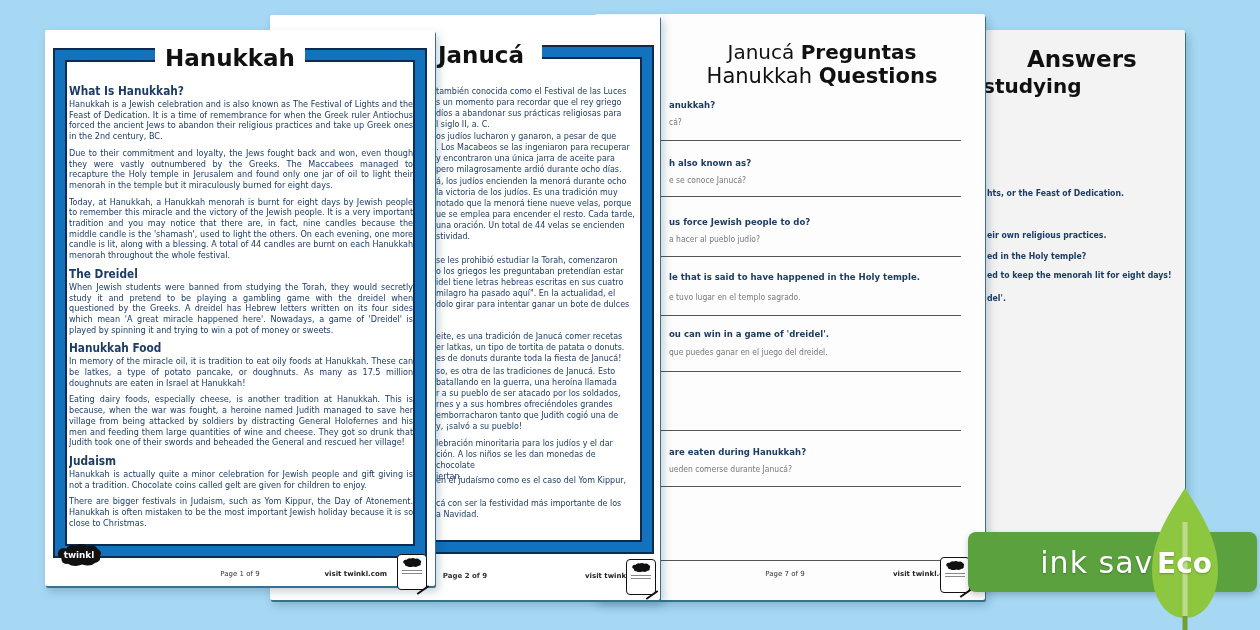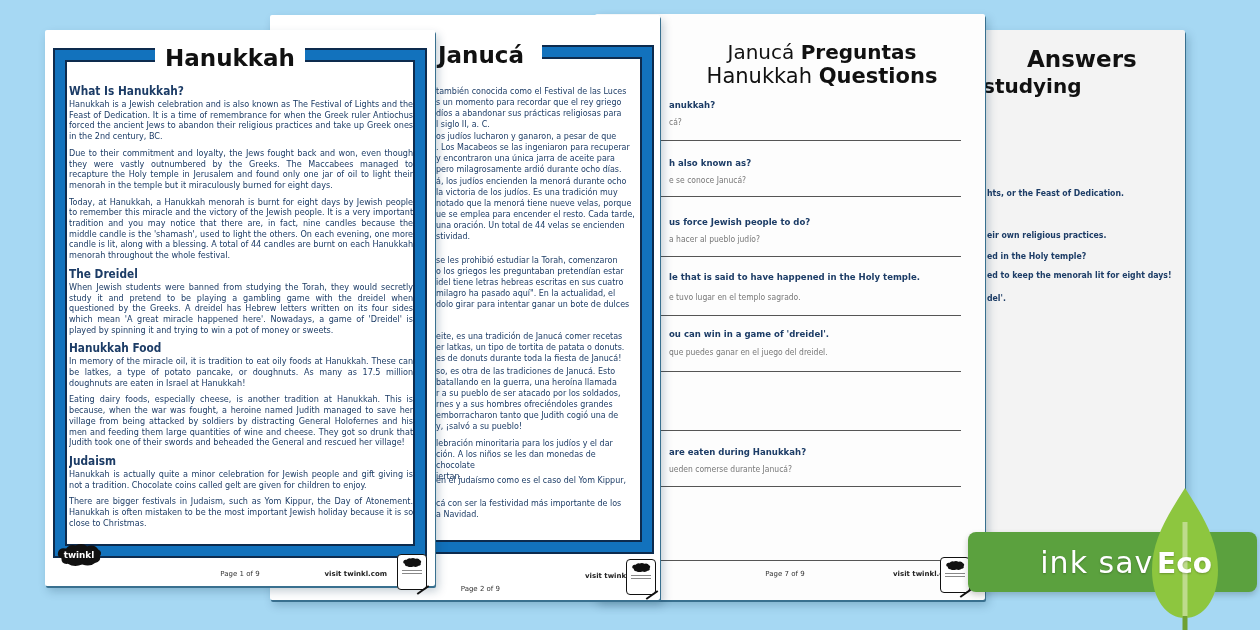--- a/index.html
+++ b/index.html
@@ -148,21 +148,21 @@
 rnes y a sus hombres ofreciéndoles grandes
 emborracharon tanto que Judith cogió una de
 y, ¡salvó a su pueblo!</div>
     <div class="p2p" style="top:423px;">lebración minoritaria para los judíos y el dar
 ción. A los niños se les dan monedas de chocolate
 iertan.</div>
     <div class="p2p" style="top:460px;">en el judaísmo como es el caso del Yom Kippur,</div>
     <div class="p2p" style="top:483px;">cá con ser la festividad más importante de los
 a Navidad.</div>
 
-    <div class="footer-label" style="left:160px;width:70px;text-align:right;top:570px;">Page 2 of 9</div>
+    <div class="footer-label" style="left:160px;width:70px;text-align:center;top:557px;font-weight:bold;">Page 2 of 9</div>
     <div class="footer-visit" style="left:315px;top:557px;">visit twinkl.com</div>
     <div class="stamp" style="left:356px;top:544px;">
       <svg width="20" height="11" viewBox="0 0 60 32">
         <path d="M8 20 Q2 18 4 12 Q6 6 14 8 Q18 2 26 4 Q34 0 40 5 Q50 2 54 9 Q60 12 56 18 Q58 24 50 26 Q44 31 34 28 Q24 32 16 27 Q8 28 8 20 Z" fill="#111"></path>
       </svg>
       <div class="stamp-line"></div>
       <div class="stamp-line"></div>
       <div class="pencil"></div>
     </div>
   </div>

